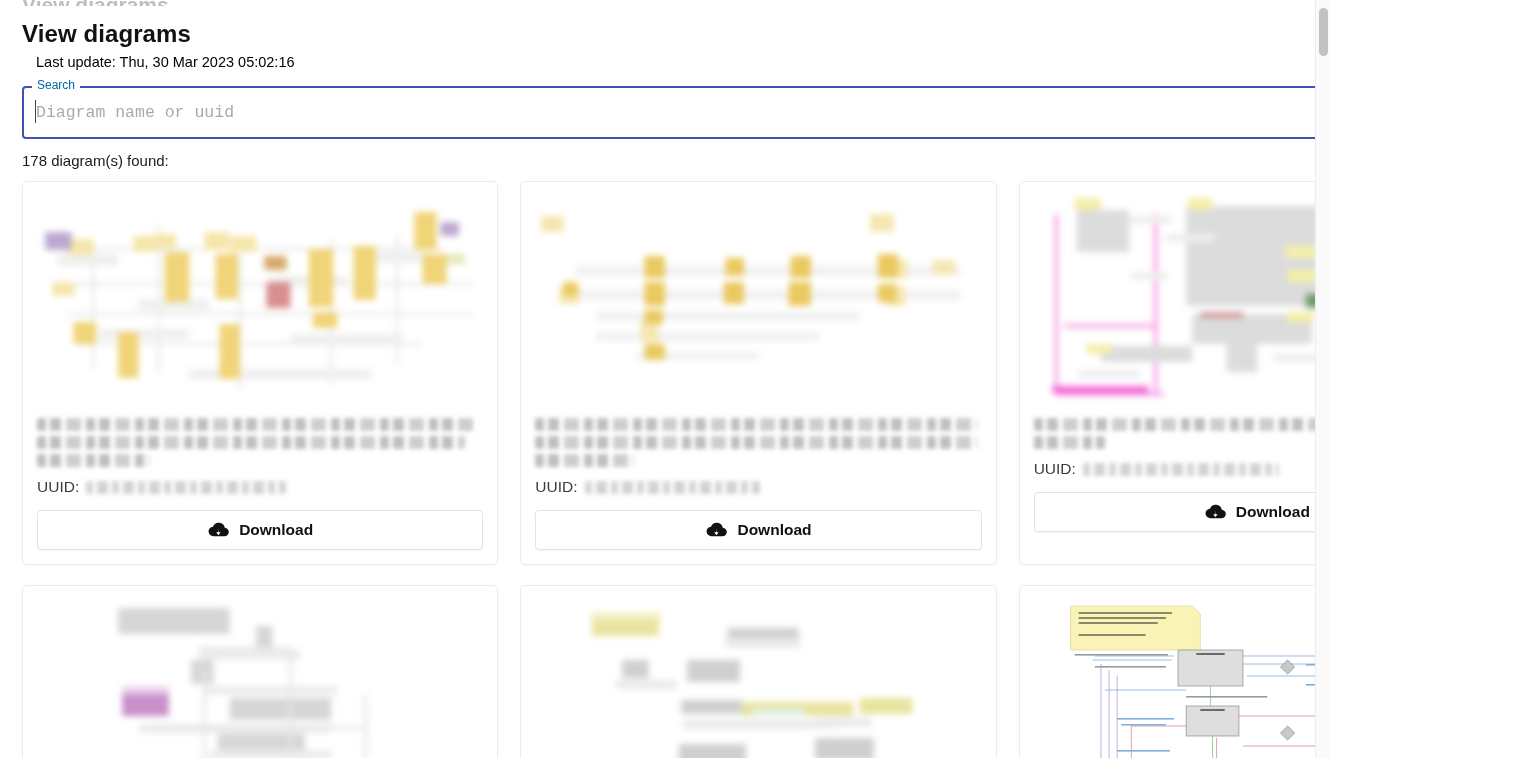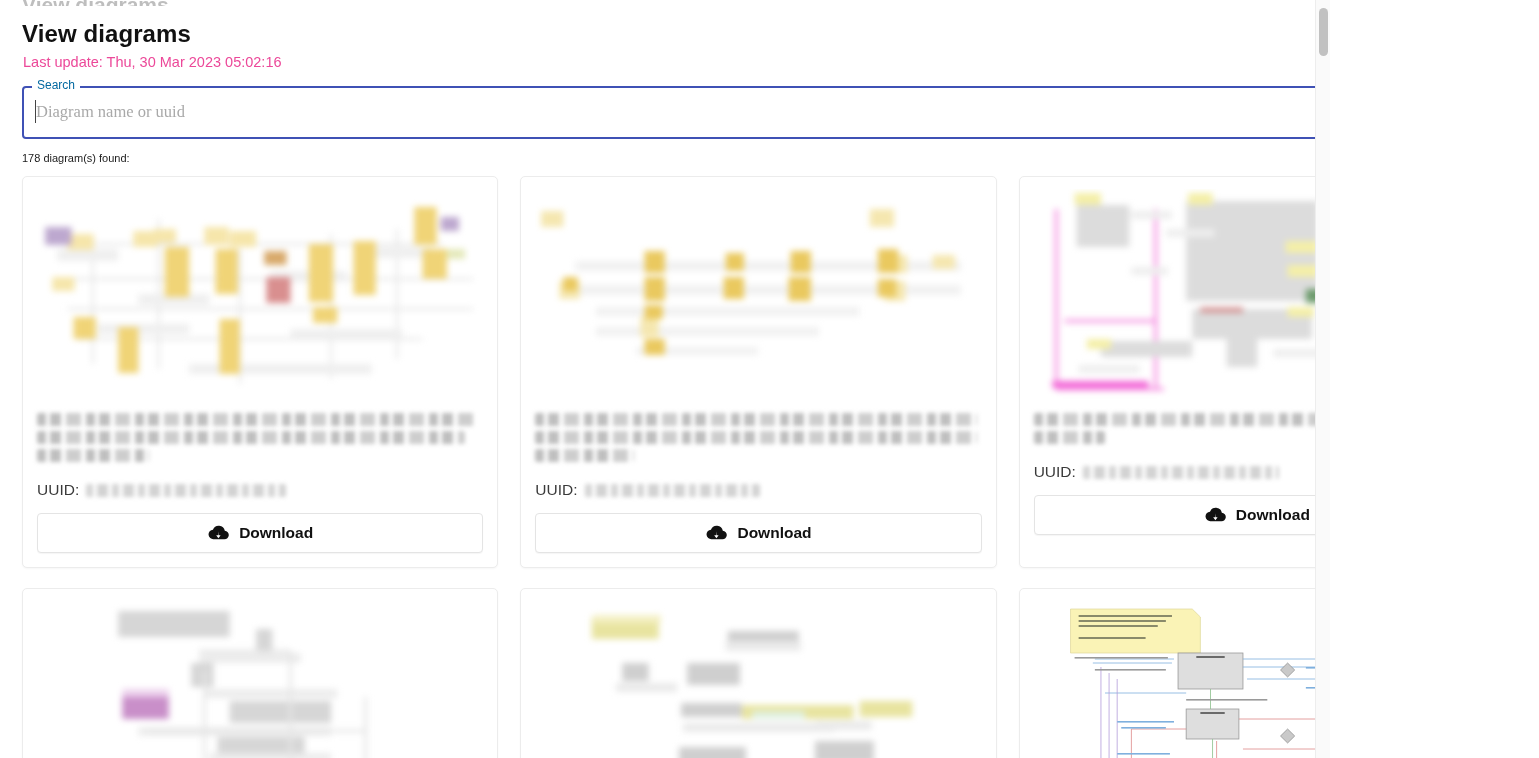--- a/index.html
+++ b/index.html
@@ -45,22 +45,22 @@
 
   h1.page-title {
     font-size: 24px;
     font-weight: bold;
     letter-spacing: .1px;
     margin: 14px 0 0 0;
     color: #111;
   }
   .last-update {
     font-size: 14.5px;
-    margin: 6px 0 0 1px;
-    color: #ec4899;
+    margin: 6px 0 0 14px;
+    color: #000000;
   }
 
   
   .search-wrap {
     position: relative;
     margin-top: 16px;
     height: 53px;
   }
   .search-box {
     position: absolute;
@@ -76,42 +76,42 @@
     background: #fff;
     font-size: 12px;
     color: #0369a1;
     line-height: 14px;
   }
   .search-input {
     position: absolute;
     top: 2px; left: 0; right: 50px; bottom: 2px;
     border: 0; outline: 0;
     background: transparent;
-    font-family: Liberation Serif, serif;
+    font-family: Liberation Mono, monospace;
     font-size: 16.5px;
     color: #111;
     padding: 0 0 1px 14px;
   }
   .search-input::placeholder { color: #a9a9a9; opacity: 1; }
   .caret {
     position: absolute;
     left: 13px; top: 14px;
     width: 1px; height: 23px;
     background: #444;
   }
   .search-icon {
     position: absolute;
     right: 14px; top: 50%;
     transform: translateY(-50%);
     width: 24px; height: 24px;
     color: #111;
   }
 
   .found-count {
-    font-size: 11px;
+    font-size: 15px;
     margin: 13px 0 0 0;
     color: #1b1b1b;
   }
 
   
   .grid {
     display: grid;
     grid-template-columns: repeat(3, 1fr);
     column-gap: 22px;
     row-gap: 20px;
@@ -153,21 +153,21 @@
         rgba(255,255,255,0) 24px, rgba(255,255,255,0) 29px,
         rgba(165,165,165,.55) 29px, rgba(165,165,165,.55) 44px,
         rgba(255,255,255,0) 44px, rgba(255,255,255,0) 49px);
     filter: blur(2.2px);
   }
 
   .uuid-row {
     display: flex;
     align-items: center;
     gap: 7px;
-    margin-top: 12px;
+    margin-top: 4px;
     min-height: 22px;
   }
   .uuid-label {
     font-size: 15.5px;
     color: #3a3a3a;
   }
   .uuid-val {
     height: 13px;
     border-radius: 2px;
     background:

